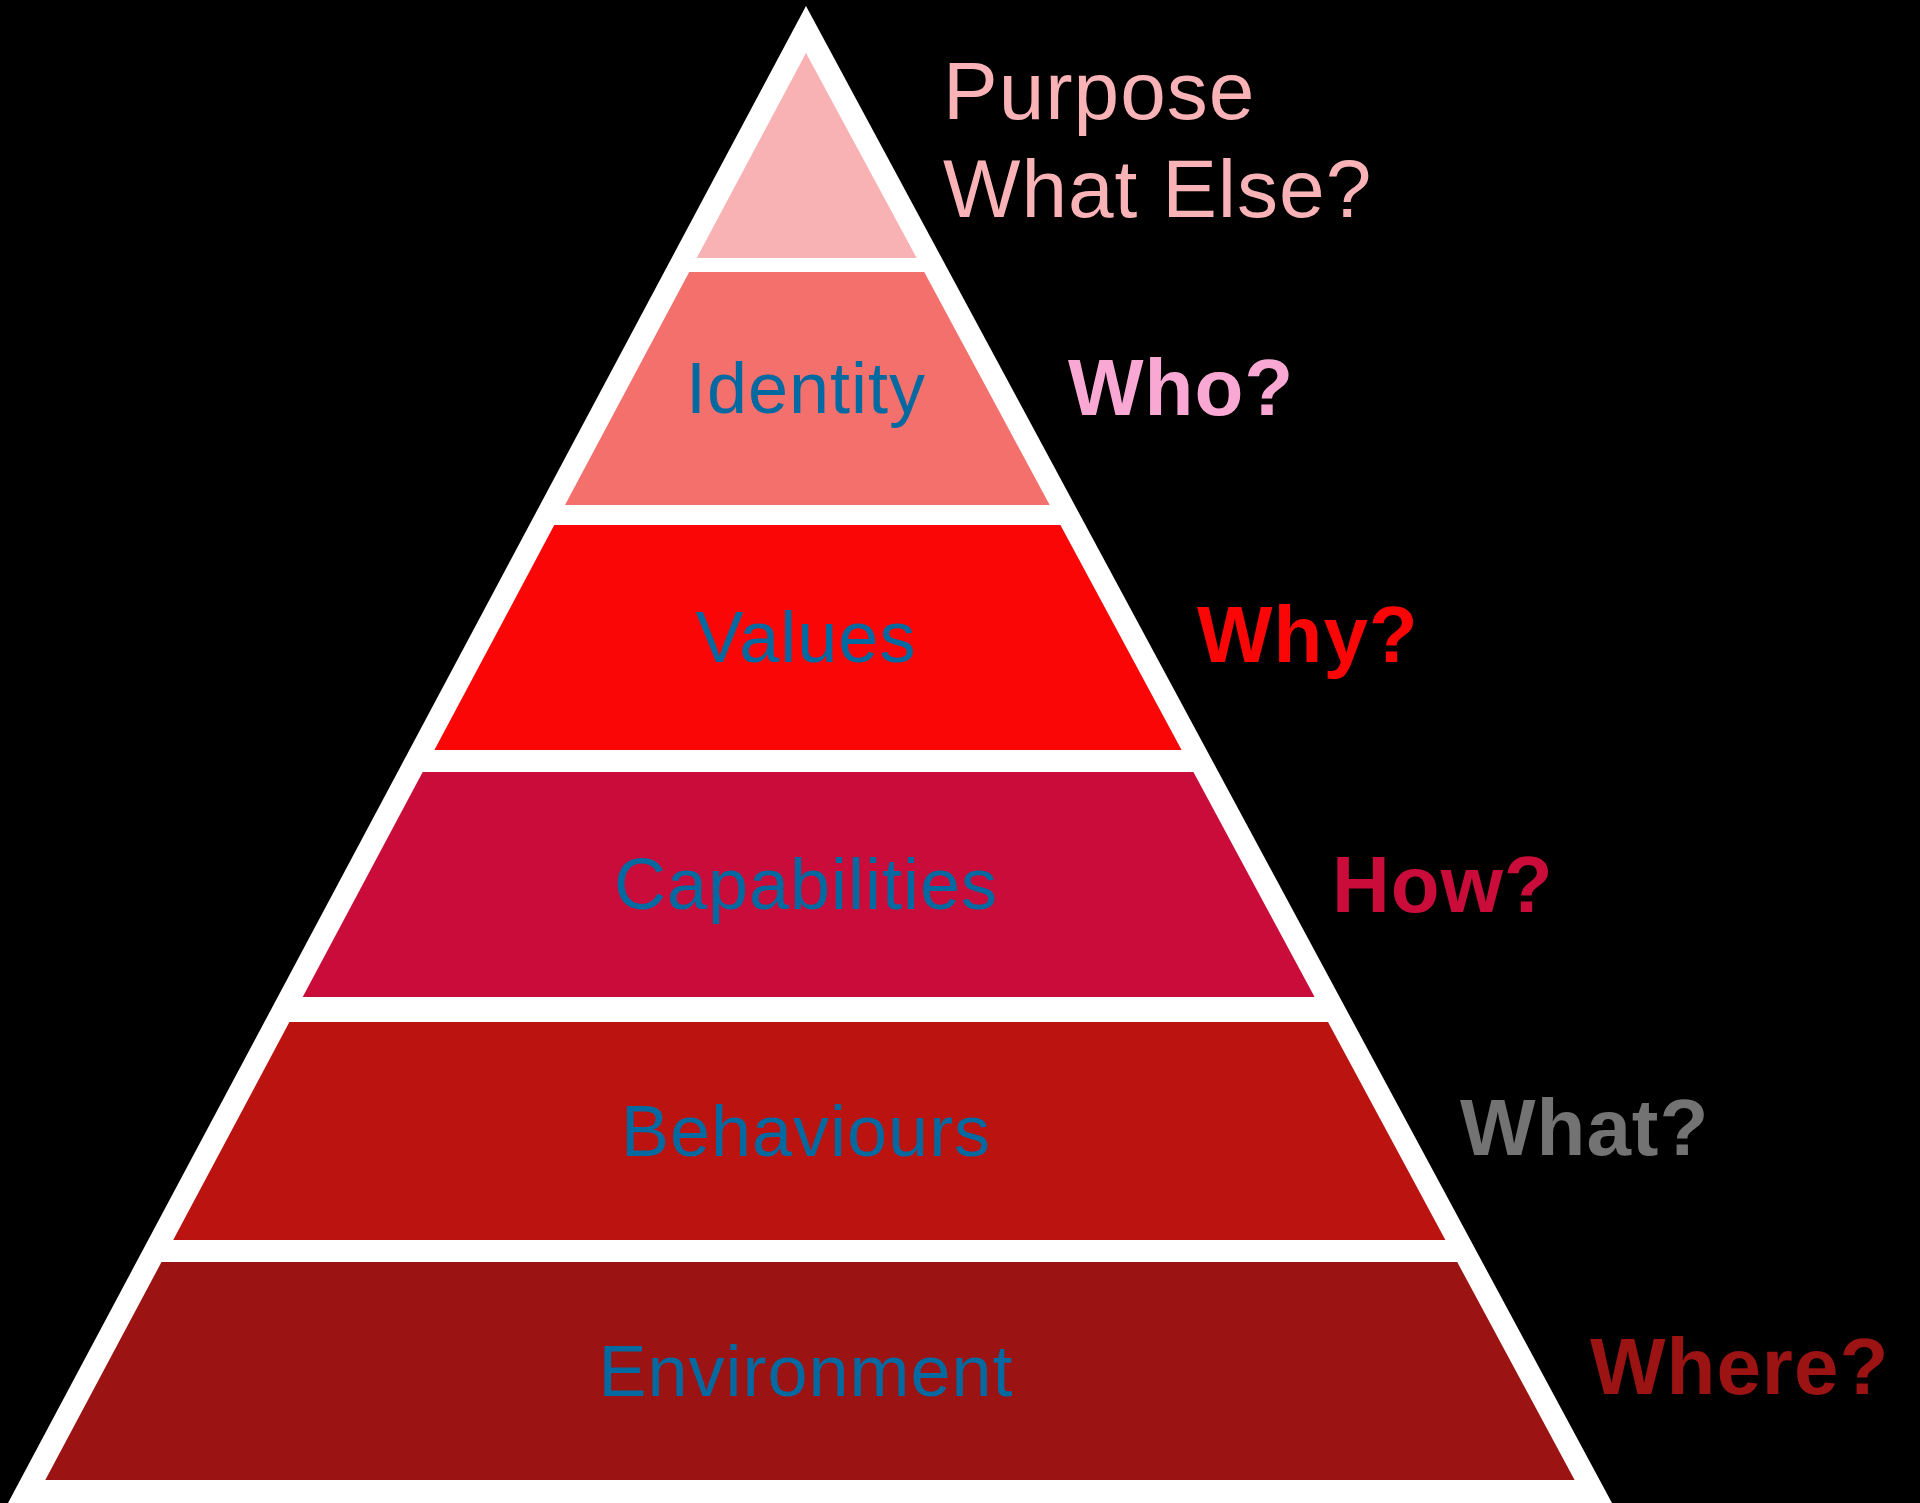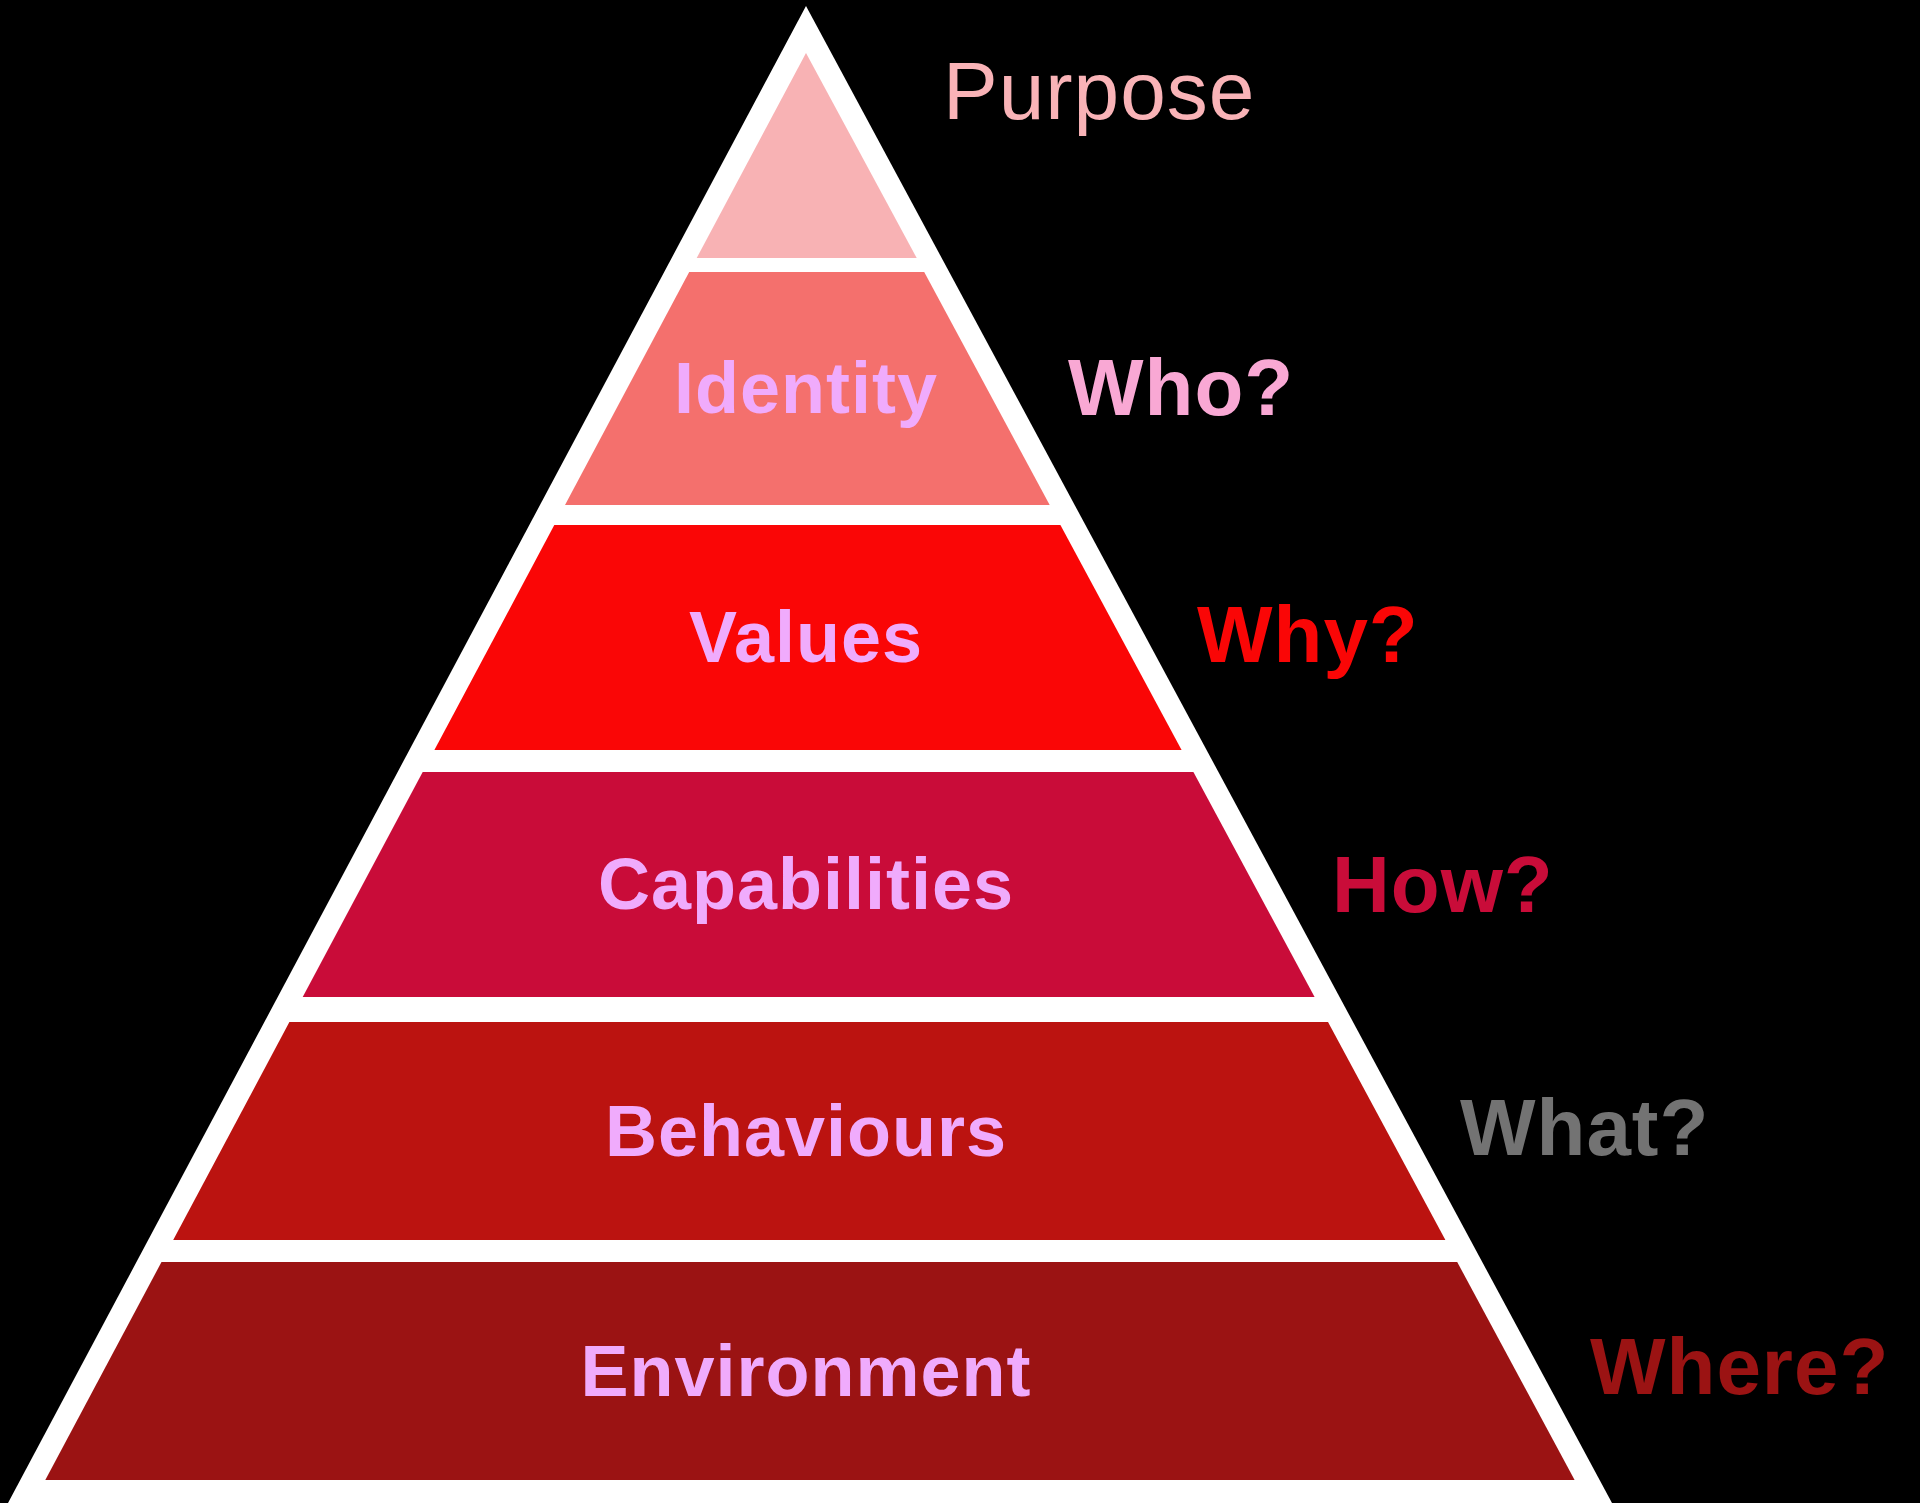--- a/index.html
+++ b/index.html
@@ -18,23 +18,23 @@
     position: absolute;
     left: 0;
     top: 0;
     width: 1920px;
     height: 1503px;
     display: block;
   }
   .shape-label {
     position: absolute;
     transform: translate(-50%, -50%);
-    color: #f0abfc;
+    color: #0369a1;
     font-size: 72px;
-    font-weight: 700;
+    font-weight: 400;
     white-space: nowrap;
     letter-spacing: 1px;
   }
   .side-label {
     position: absolute;
     transform: translateY(-50%);
     font-size: 80px;
     font-weight: 700;
     white-space: nowrap;
     letter-spacing: 1px;
@@ -75,20 +75,21 @@
   <div class="shape-label" style="left:806px; top:637px">Values</div>
 
   <div class="shape-label" style="left:806px; top:884px">Capabilities</div>
 
   <div class="shape-label" style="left:806px; top:1131px">Behaviours</div>
 
   <div class="shape-label" style="left:806px; top:1371px">Environment</div>
 
   <div class="purpose-label" style="left: 943px; top: 42px; color: rgb(249, 179, 183);">
     <div>Purpose</div>
+    <div>What Else?</div>
   </div>
 
   <div class="side-label" style="left: 1068px; top: 388px; color: #f9a8d4;">Who?</div>
 
   <div class="side-label" style="left: 1197px; top: 635px; color: rgb(250, 6, 6);">Why?</div>
 
   <div class="side-label" style="left: 1332px; top: 885px; color: rgb(201, 12, 57);">How?</div>
 
   <div class="side-label" style="left: 1460px; top: 1128px; color: #737373;">What?</div>
 

